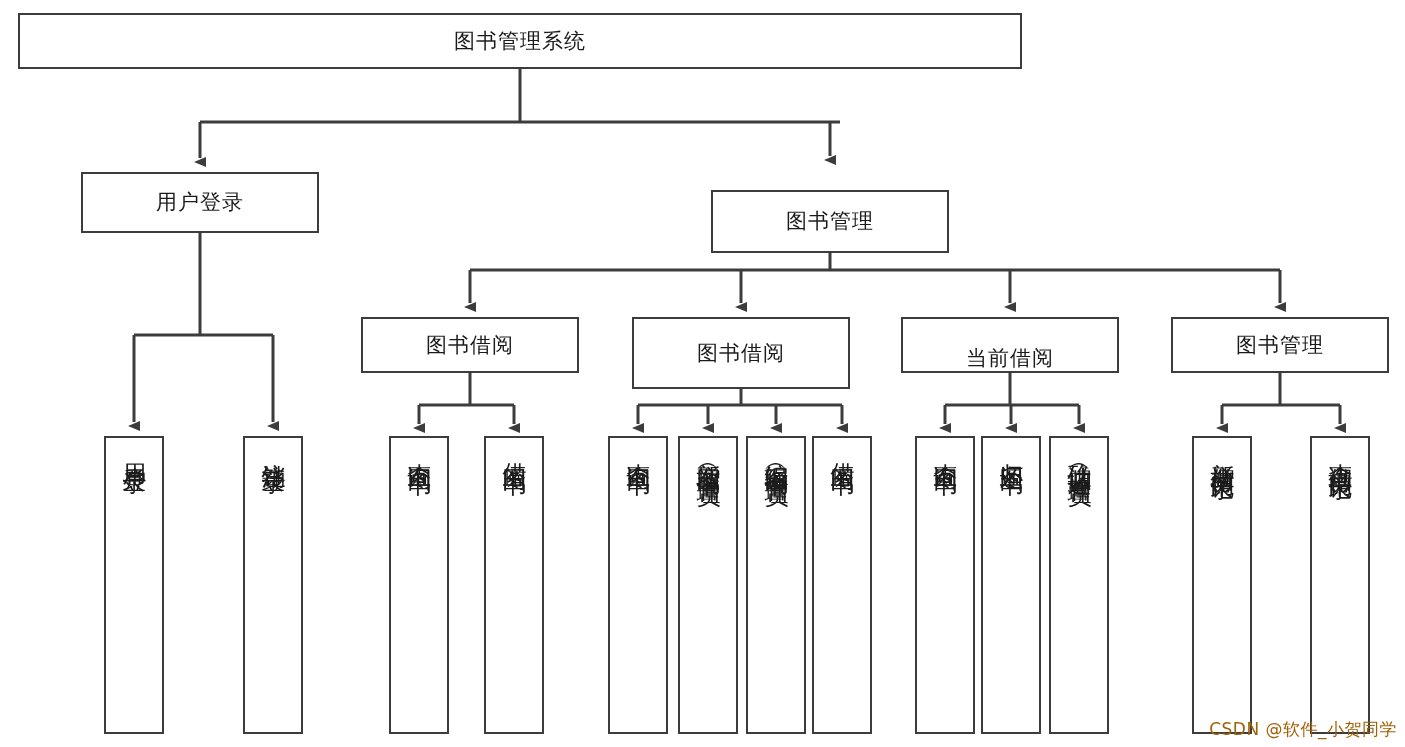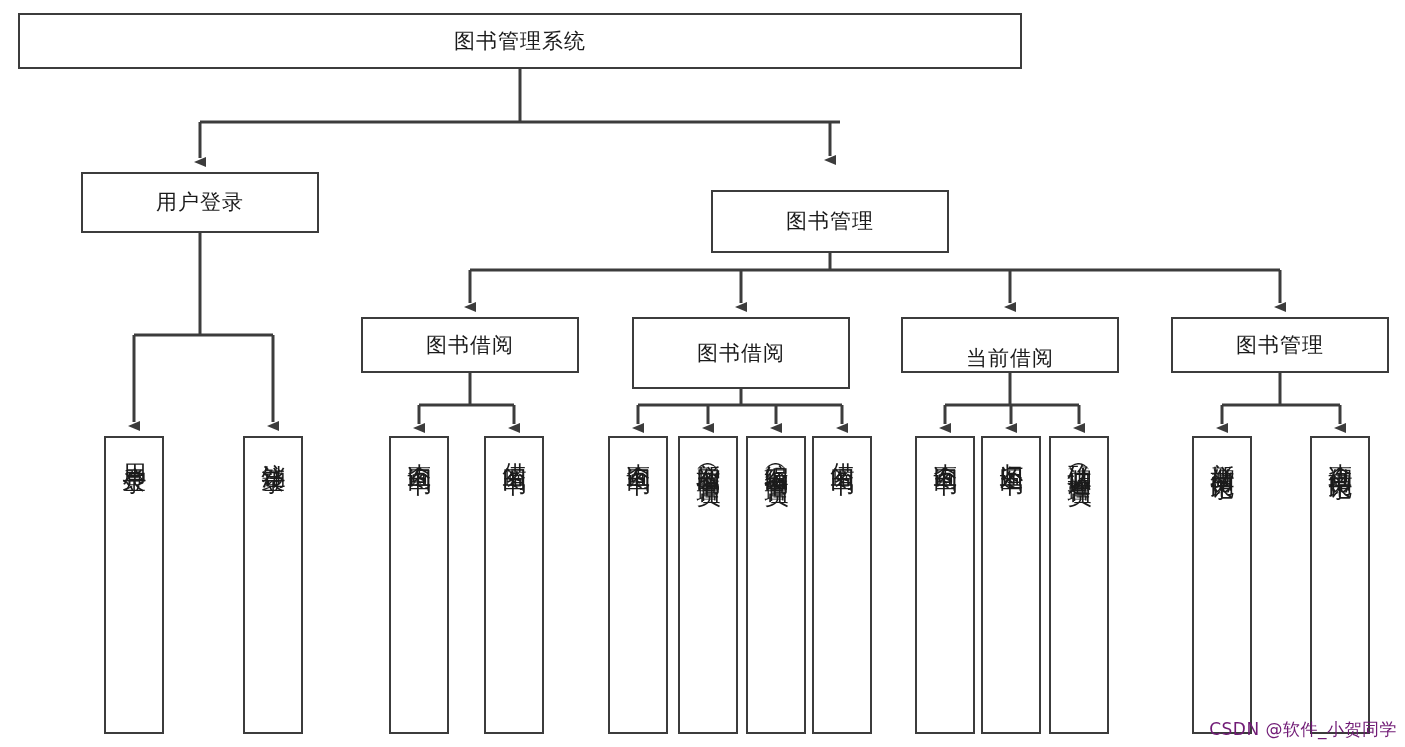--- a/index.html
+++ b/index.html
@@ -40,21 +40,21 @@
     line-height:1.05;
     letter-spacing:3px;
     white-space:normal;
     max-height:100%;
   }
   .watermark{
     position:absolute;
     right:8px;
     bottom:6px;
     font-size:17px;
-    color:#701a75;
+    color:#a16207;
     letter-spacing:0.5px;
     white-space:nowrap;
   }
 </style>
 </head>
 <body>
 
 <div id="canvas">
 
   <svg class="edges" viewBox="0 0 1405 747" xmlns="http://www.w3.org/2000/svg">

